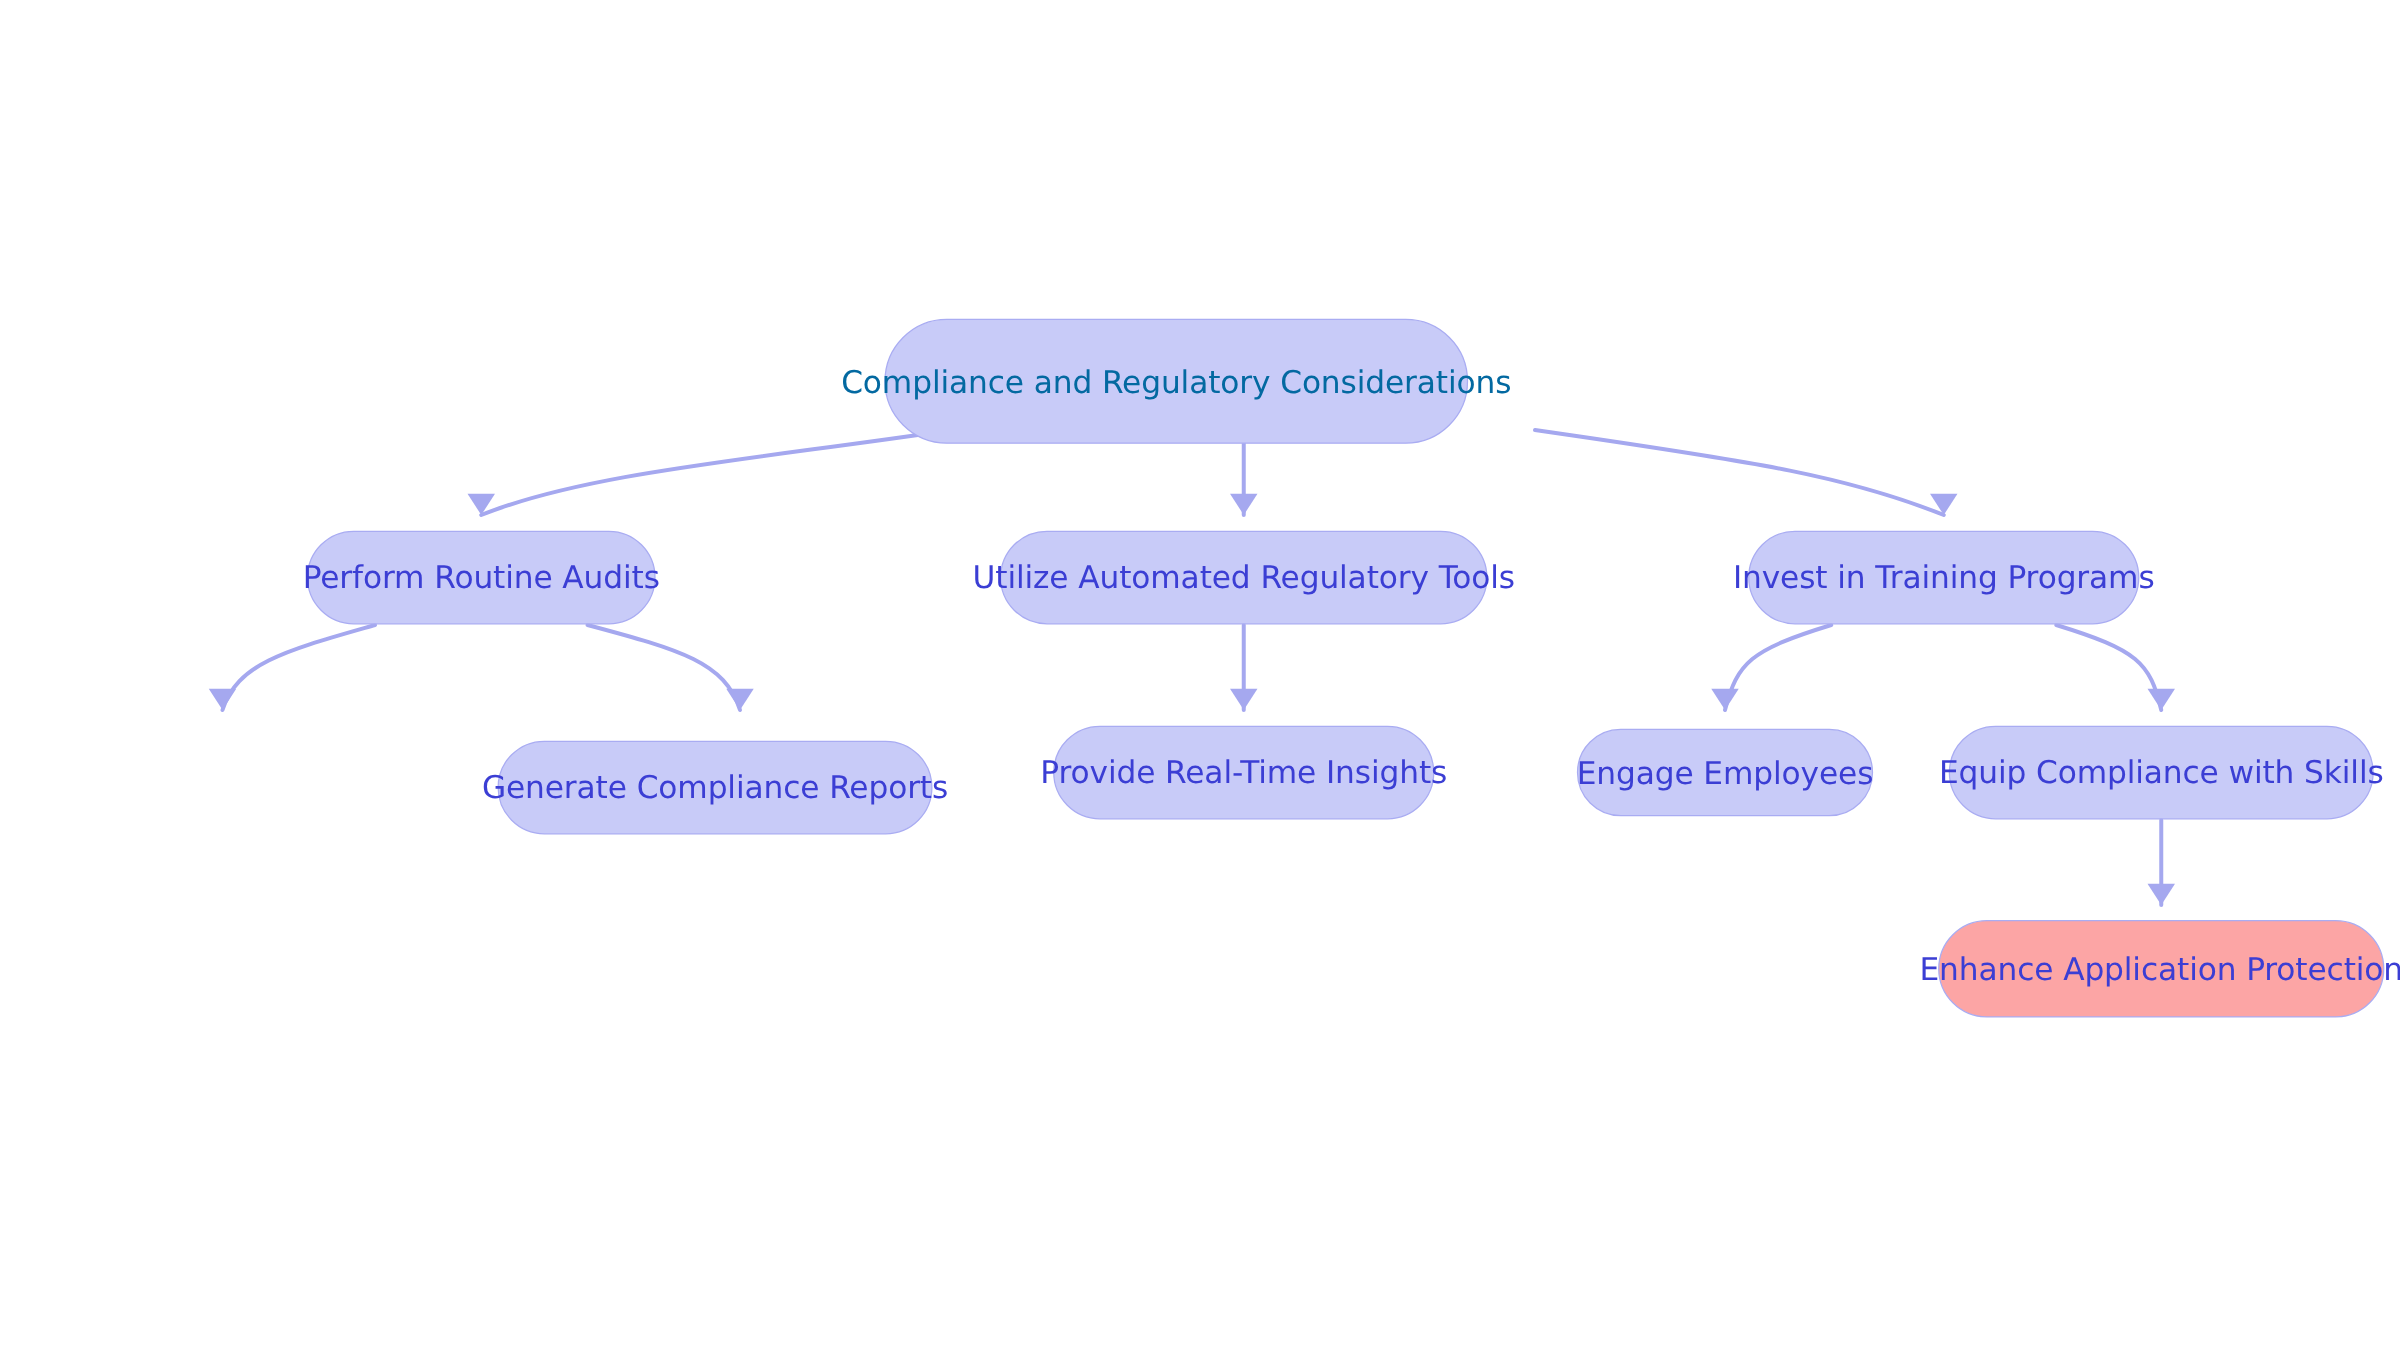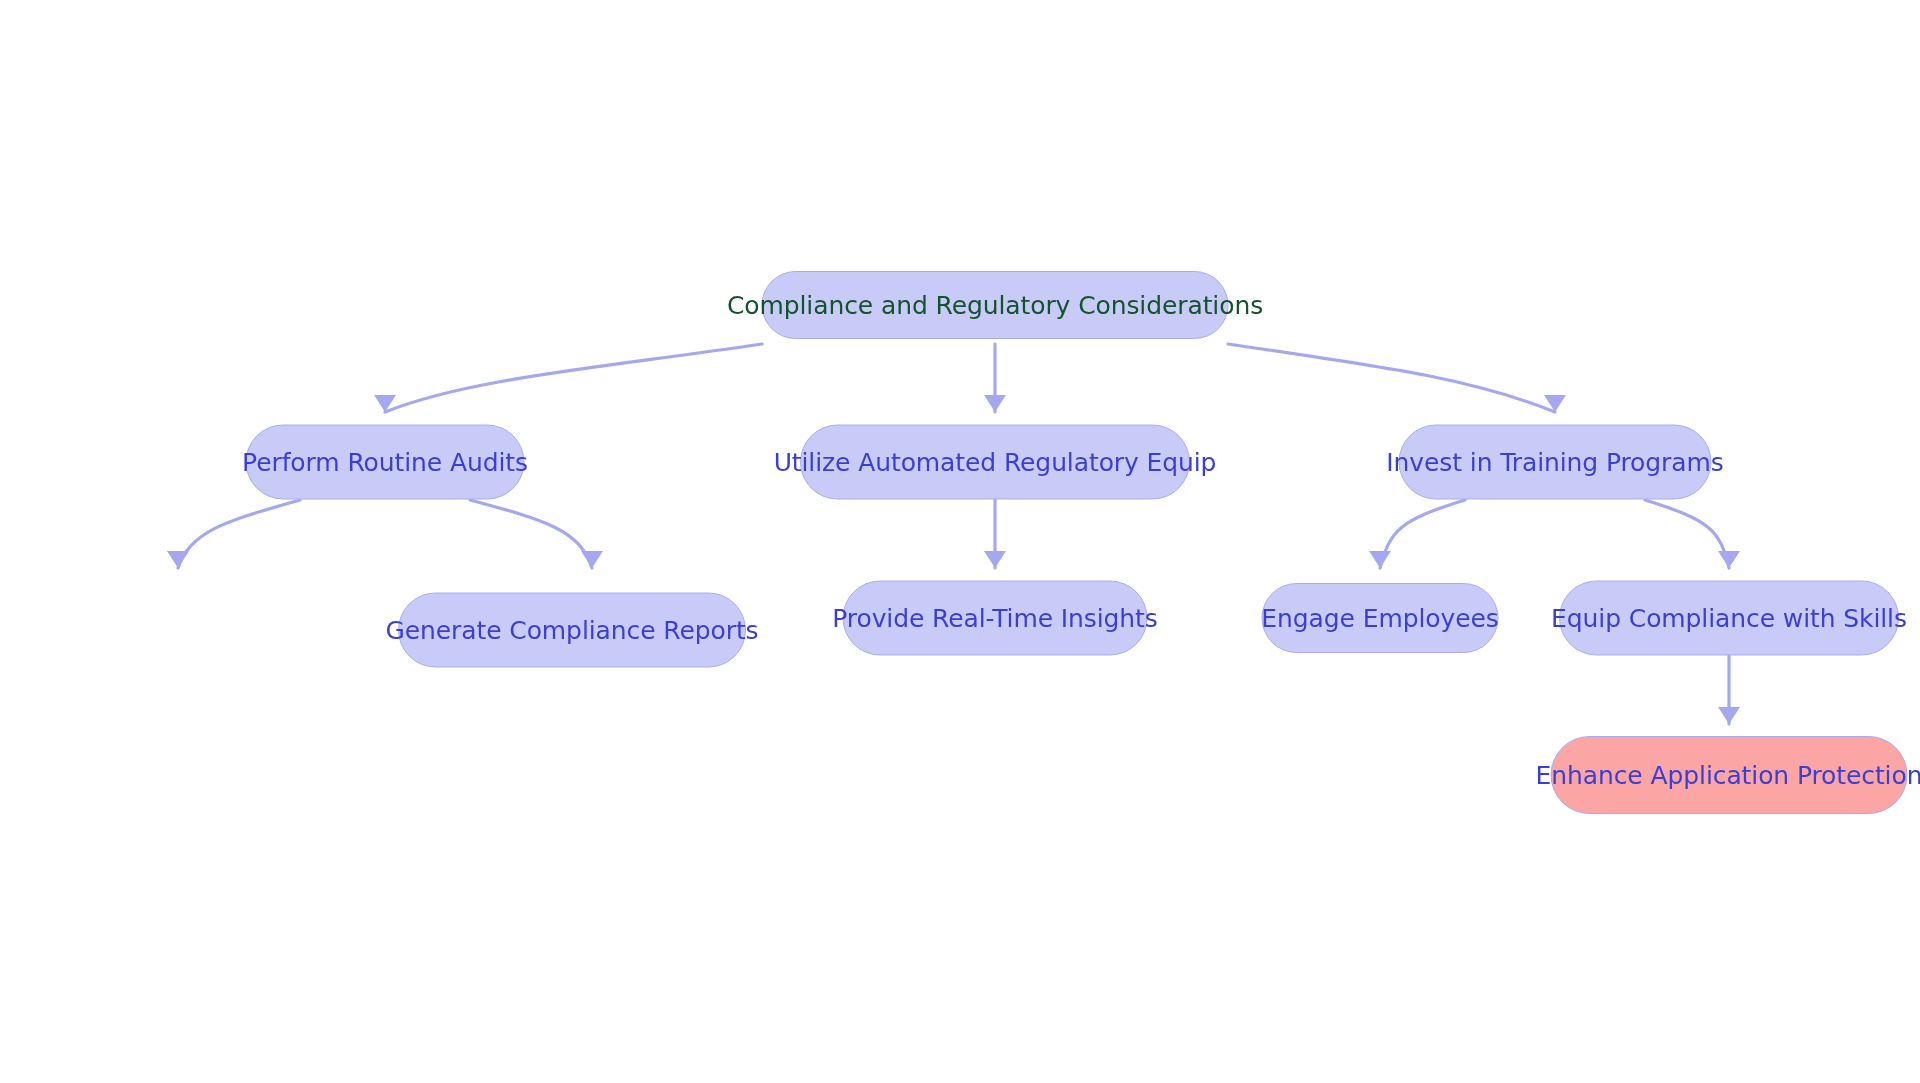--- a/index.html
+++ b/index.html
@@ -82,28 +82,28 @@
         <polygon points="167,551 189,551 178,568" fill="#a5a8ef"></polygon>
         <polygon points="581,551 603,551 592,568" fill="#a5a8ef"></polygon>
         <polygon points="984,551 1006,551 995,568" fill="#a5a8ef"></polygon>
         <polygon points="1369,551 1391,551 1380,568" fill="#a5a8ef"></polygon>
         <polygon points="1718,551 1740,551 1729,568" fill="#a5a8ef"></polygon>
         <polygon points="1718,707 1740,707 1729,724" fill="#a5a8ef"></polygon>
       </g>
   </svg>
 
   <div id="node-layer">
-      <div class="flow-node" style="left: 995px; top: 305px; width: 467px; height: 68px; background: rgb(200, 203, 248); border-color: rgb(169, 172, 242); color: #14532d;">
+      <div class="flow-node" style="left: 941px; top: 305px; width: 467px; height: 100px; background: rgb(200, 203, 248); border-color: rgb(169, 172, 242); color: #0369a1;">
         <span class="node-label">Compliance and Regulatory Considerations</span>
       </div>
       <div class="flow-node" style="left: 385px; top: 462px; width: 279px; height: 75px; background: rgb(200, 203, 248); border-color: rgb(169, 172, 242); color: rgb(59, 62, 212);">
         <span class="node-label">Perform Routine Audits</span>
       </div>
       <div class="flow-node" style="left: 995px; top: 462px; width: 390px; height: 75px; background: rgb(200, 203, 248); border-color: rgb(169, 172, 242); color: rgb(59, 62, 212);">
-        <span class="node-label">Utilize Automated Regulatory Equip</span>
+        <span class="node-label">Utilize Automated Regulatory Tools</span>
       </div>
       <div class="flow-node" style="left: 1555px; top: 462px; width: 313px; height: 75px; background: rgb(200, 203, 248); border-color: rgb(169, 172, 242); color: rgb(59, 62, 212);">
         <span class="node-label">Invest in Training Programs</span>
       </div>
       <div class="flow-node" style="left: 572px; top: 618px; width: 348px; height: 75px; background: rgb(200, 203, 248); border-color: rgb(169, 172, 242); color: rgb(59, 62, 212); margin-top: 12px;">
         <span class="node-label">Generate Compliance Reports</span>
       </div>
       <div class="flow-node" style="left: 995px; top: 618px; width: 305px; height: 75px; background: rgb(200, 203, 248); border-color: rgb(169, 172, 242); color: rgb(59, 62, 212);">
         <span class="node-label">Provide Real-Time Insights</span>
       </div>

